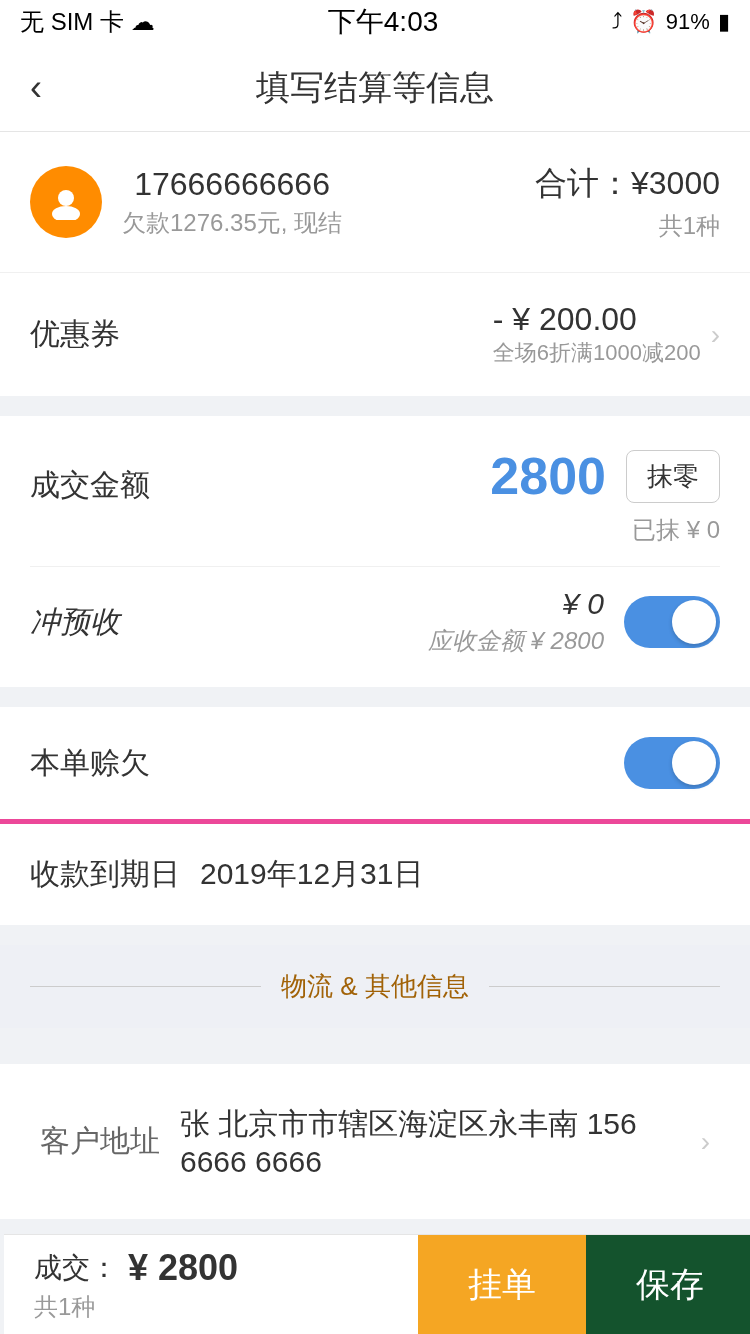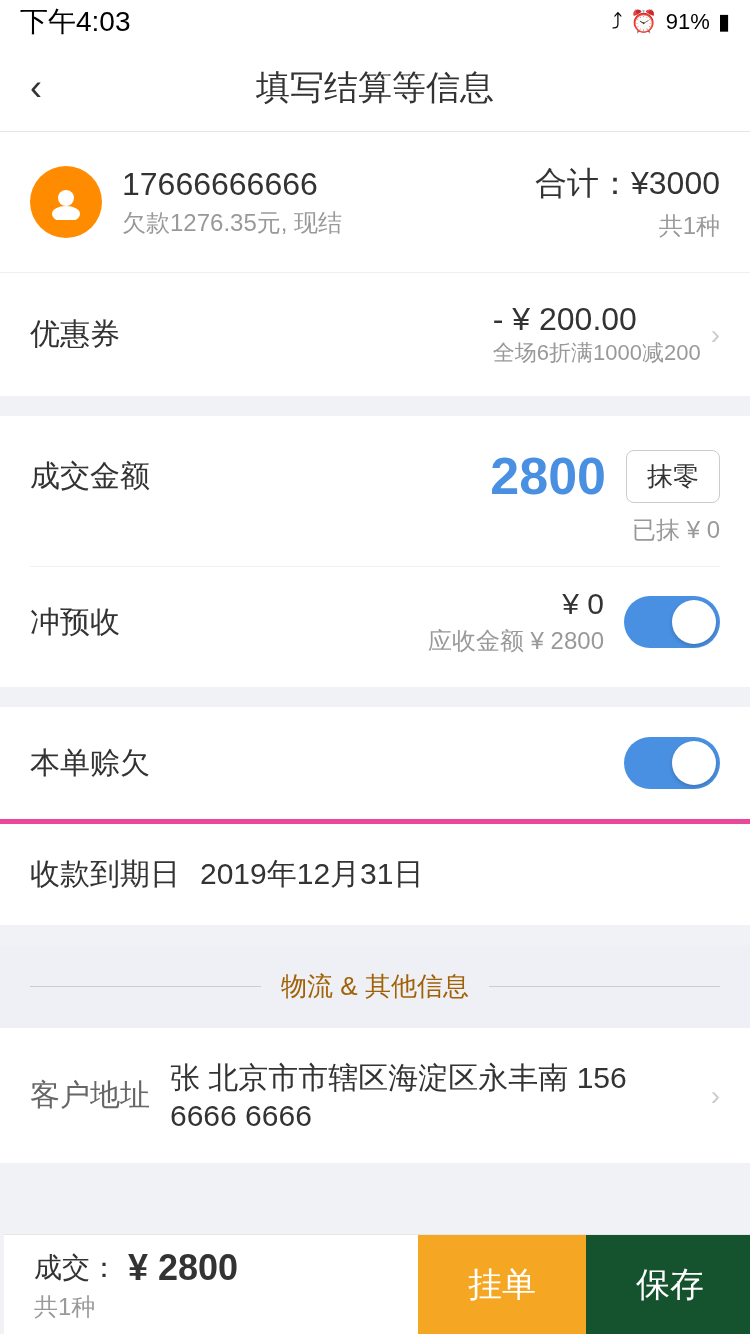--- a/index.html
+++ b/index.html
@@ -67,20 +67,21 @@
     
     .customer-row {
       display: flex;
       align-items: center;
       justify-content: space-between;
     }
     .customer-left {
       display: flex;
       align-items: center;
       gap: 20px;
+      text-align: center;
     }
     .avatar {
       width: 72px;
       height: 72px;
       border-radius: 50%;
       background: #ff8c00;
       display: flex;
       align-items: center;
       justify-content: center;
       color: #fff;
@@ -143,21 +144,21 @@
       color: #ccc;
     }
 
     
     .amount-section {
       background: #fff;
       padding: 30px;
     }
     .amount-row {
       display: flex;
-      align-items: center;
+      align-items: flex-end;
       justify-content: space-between;
       margin-bottom: 8px;
     }
     .amount-label {
       font-size: 30px;
       color: #333;
     }
     .amount-value-group {
       display: flex;
       align-items: center;
@@ -189,20 +190,21 @@
       height: 1px;
       background: #f0f0f0;
       margin: 20px 0;
     }
 
     
     .prereceive-row {
       display: flex;
       align-items: center;
       justify-content: space-between;
+      font-style: italic;
     }
     .prereceive-label {
       font-size: 30px;
       color: #333;
     }
     .prereceive-right {
       display: flex;
       align-items: center;
       gap: 20px;
     }
@@ -289,22 +291,23 @@
     .section-header-text {
       font-size: 26px;
       color: #a16207;
     }
 
     
     .address-row {
       display: flex;
       align-items: center;
       justify-content: space-between;
-      padding: 30px;
-      background: #fff;
+      padding: 40px;
+      background: #fff;
+      margin-top: 36px;
     }
     .address-label {
       font-size: 30px;
       color: #666;
       min-width: 120px;
     }
     .address-value {
       font-size: 30px;
       color: #333;
       flex: 1;
@@ -372,20 +375,23 @@
       background: #f5a623;
     }
     .btn-save {
       background: #14532d;
     }
   </style>
 </head>
 <body>
 
 <div class="status-bar">
+  <div class="status-left">
+    <span>无 SIM 卡 ☁</span>
+  </div>
   <div class="status-center">下午4:03</div>
   <div class="status-right">
     <span>⤴</span>
     <span>⏰</span>
     <span>91%</span>
     <span>▮</span>
   </div>
 </div>
 
 <div class="header">

